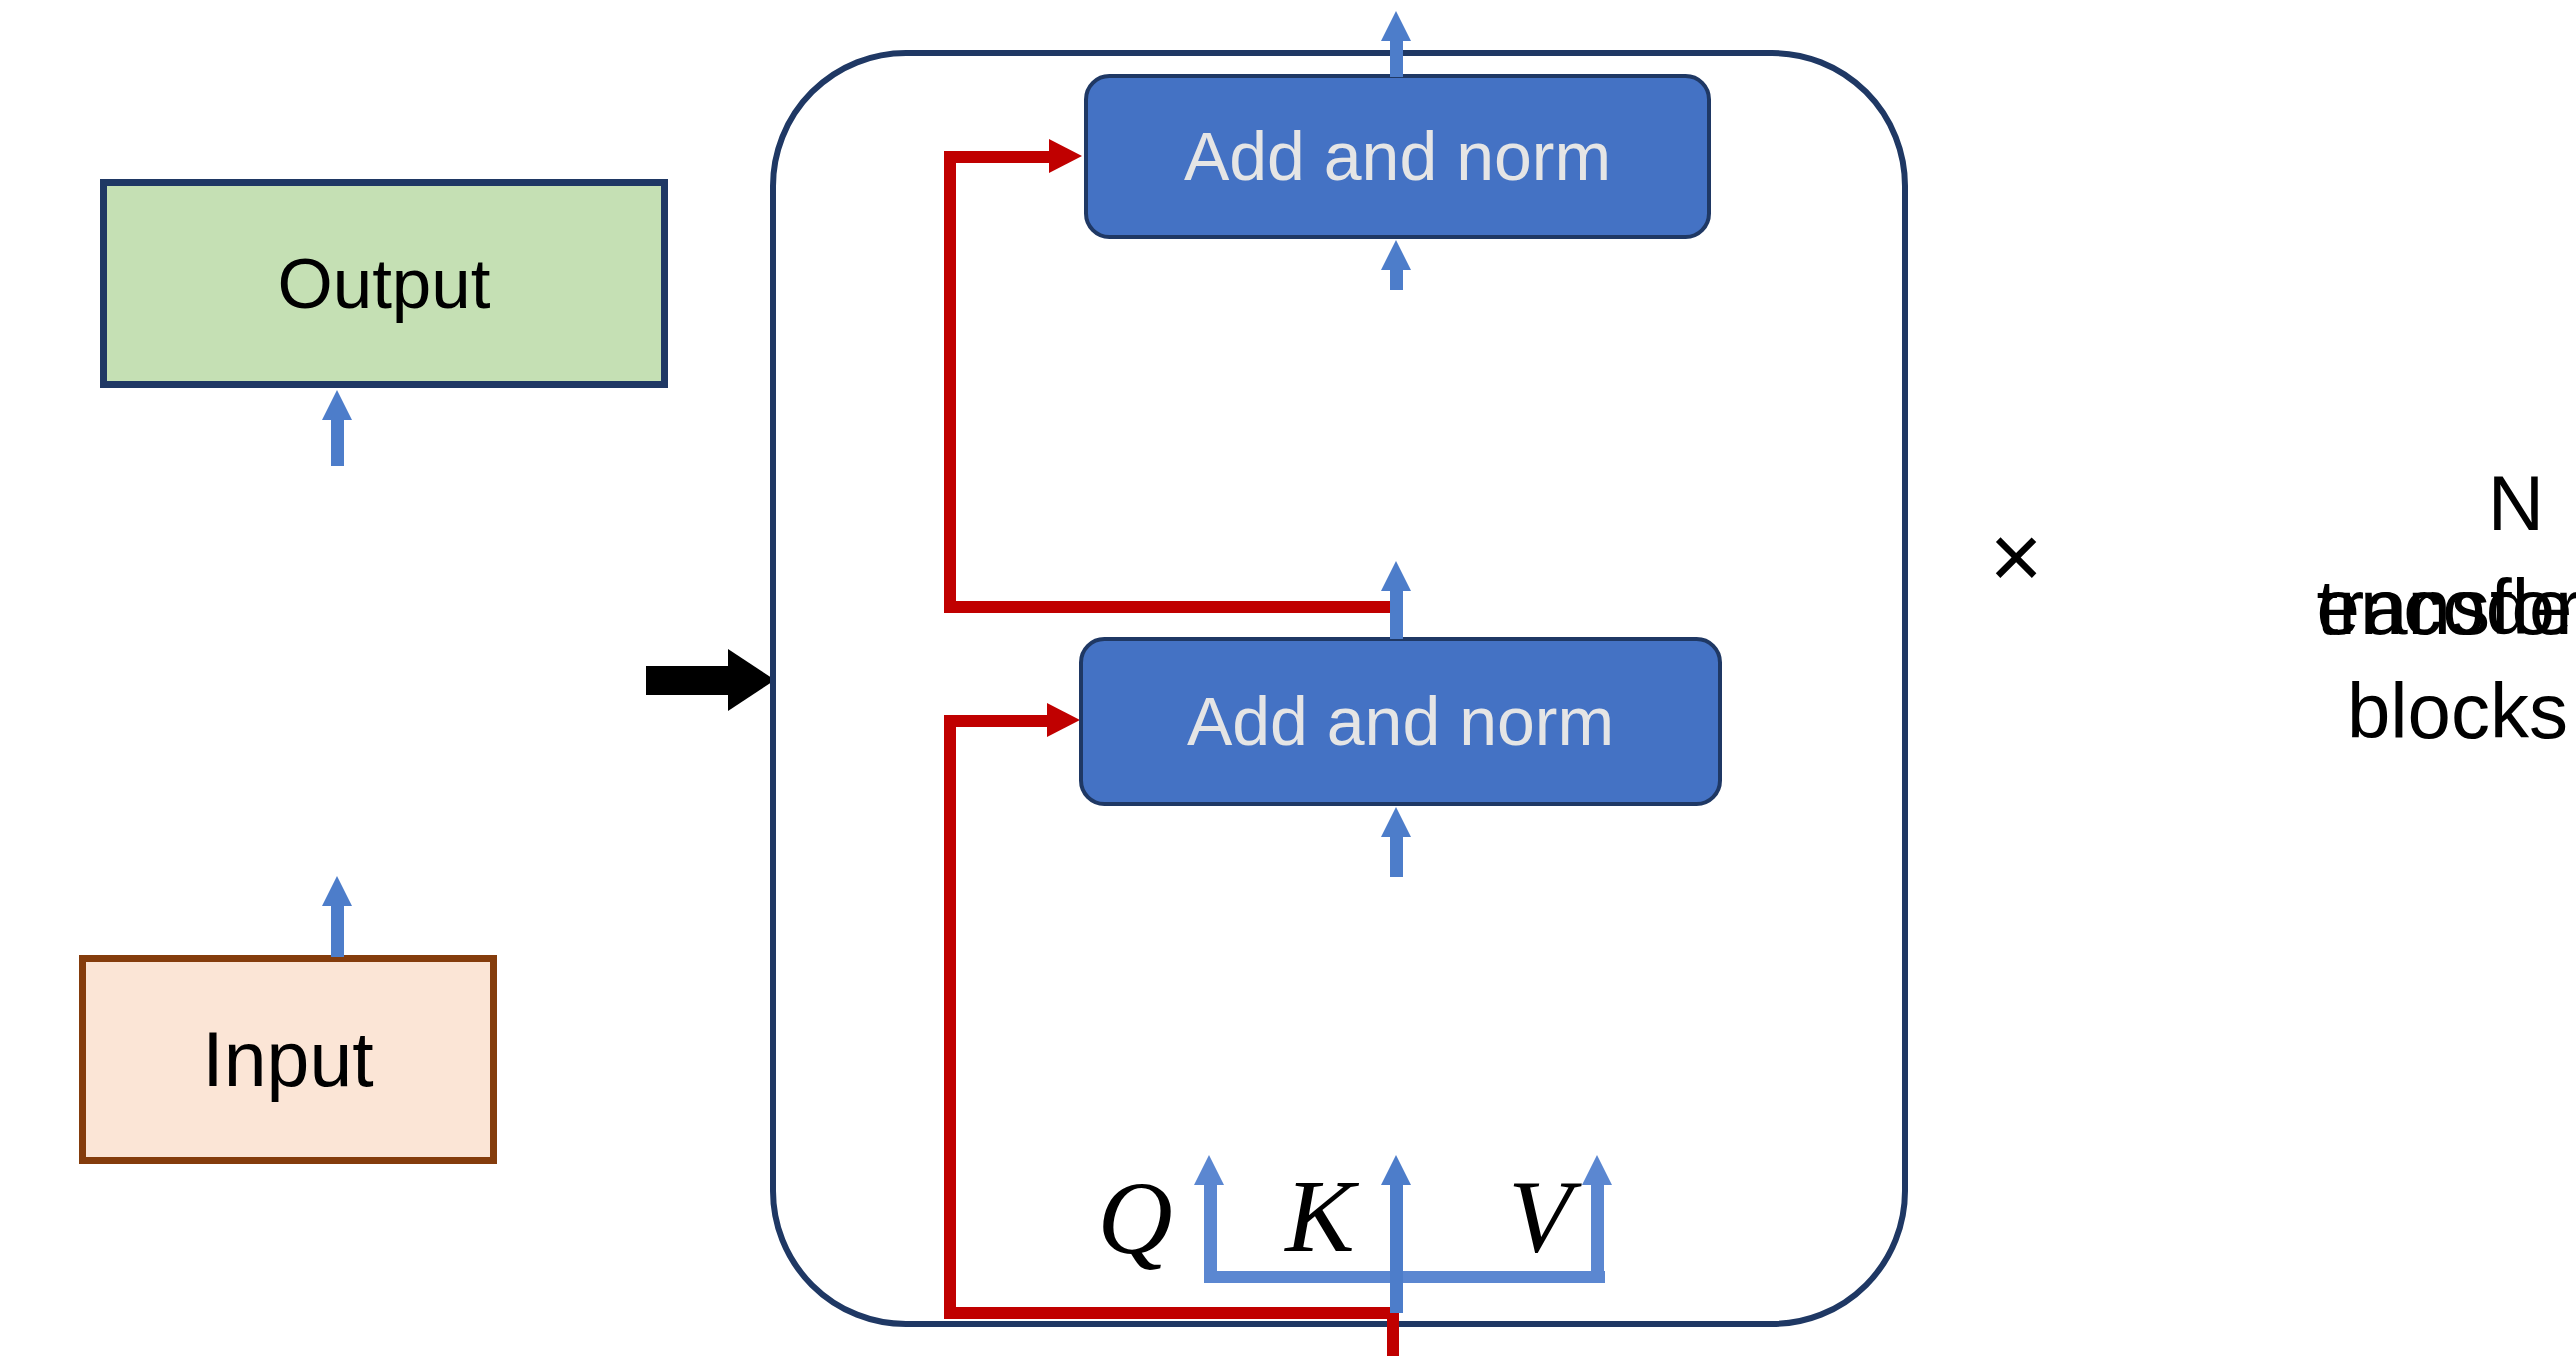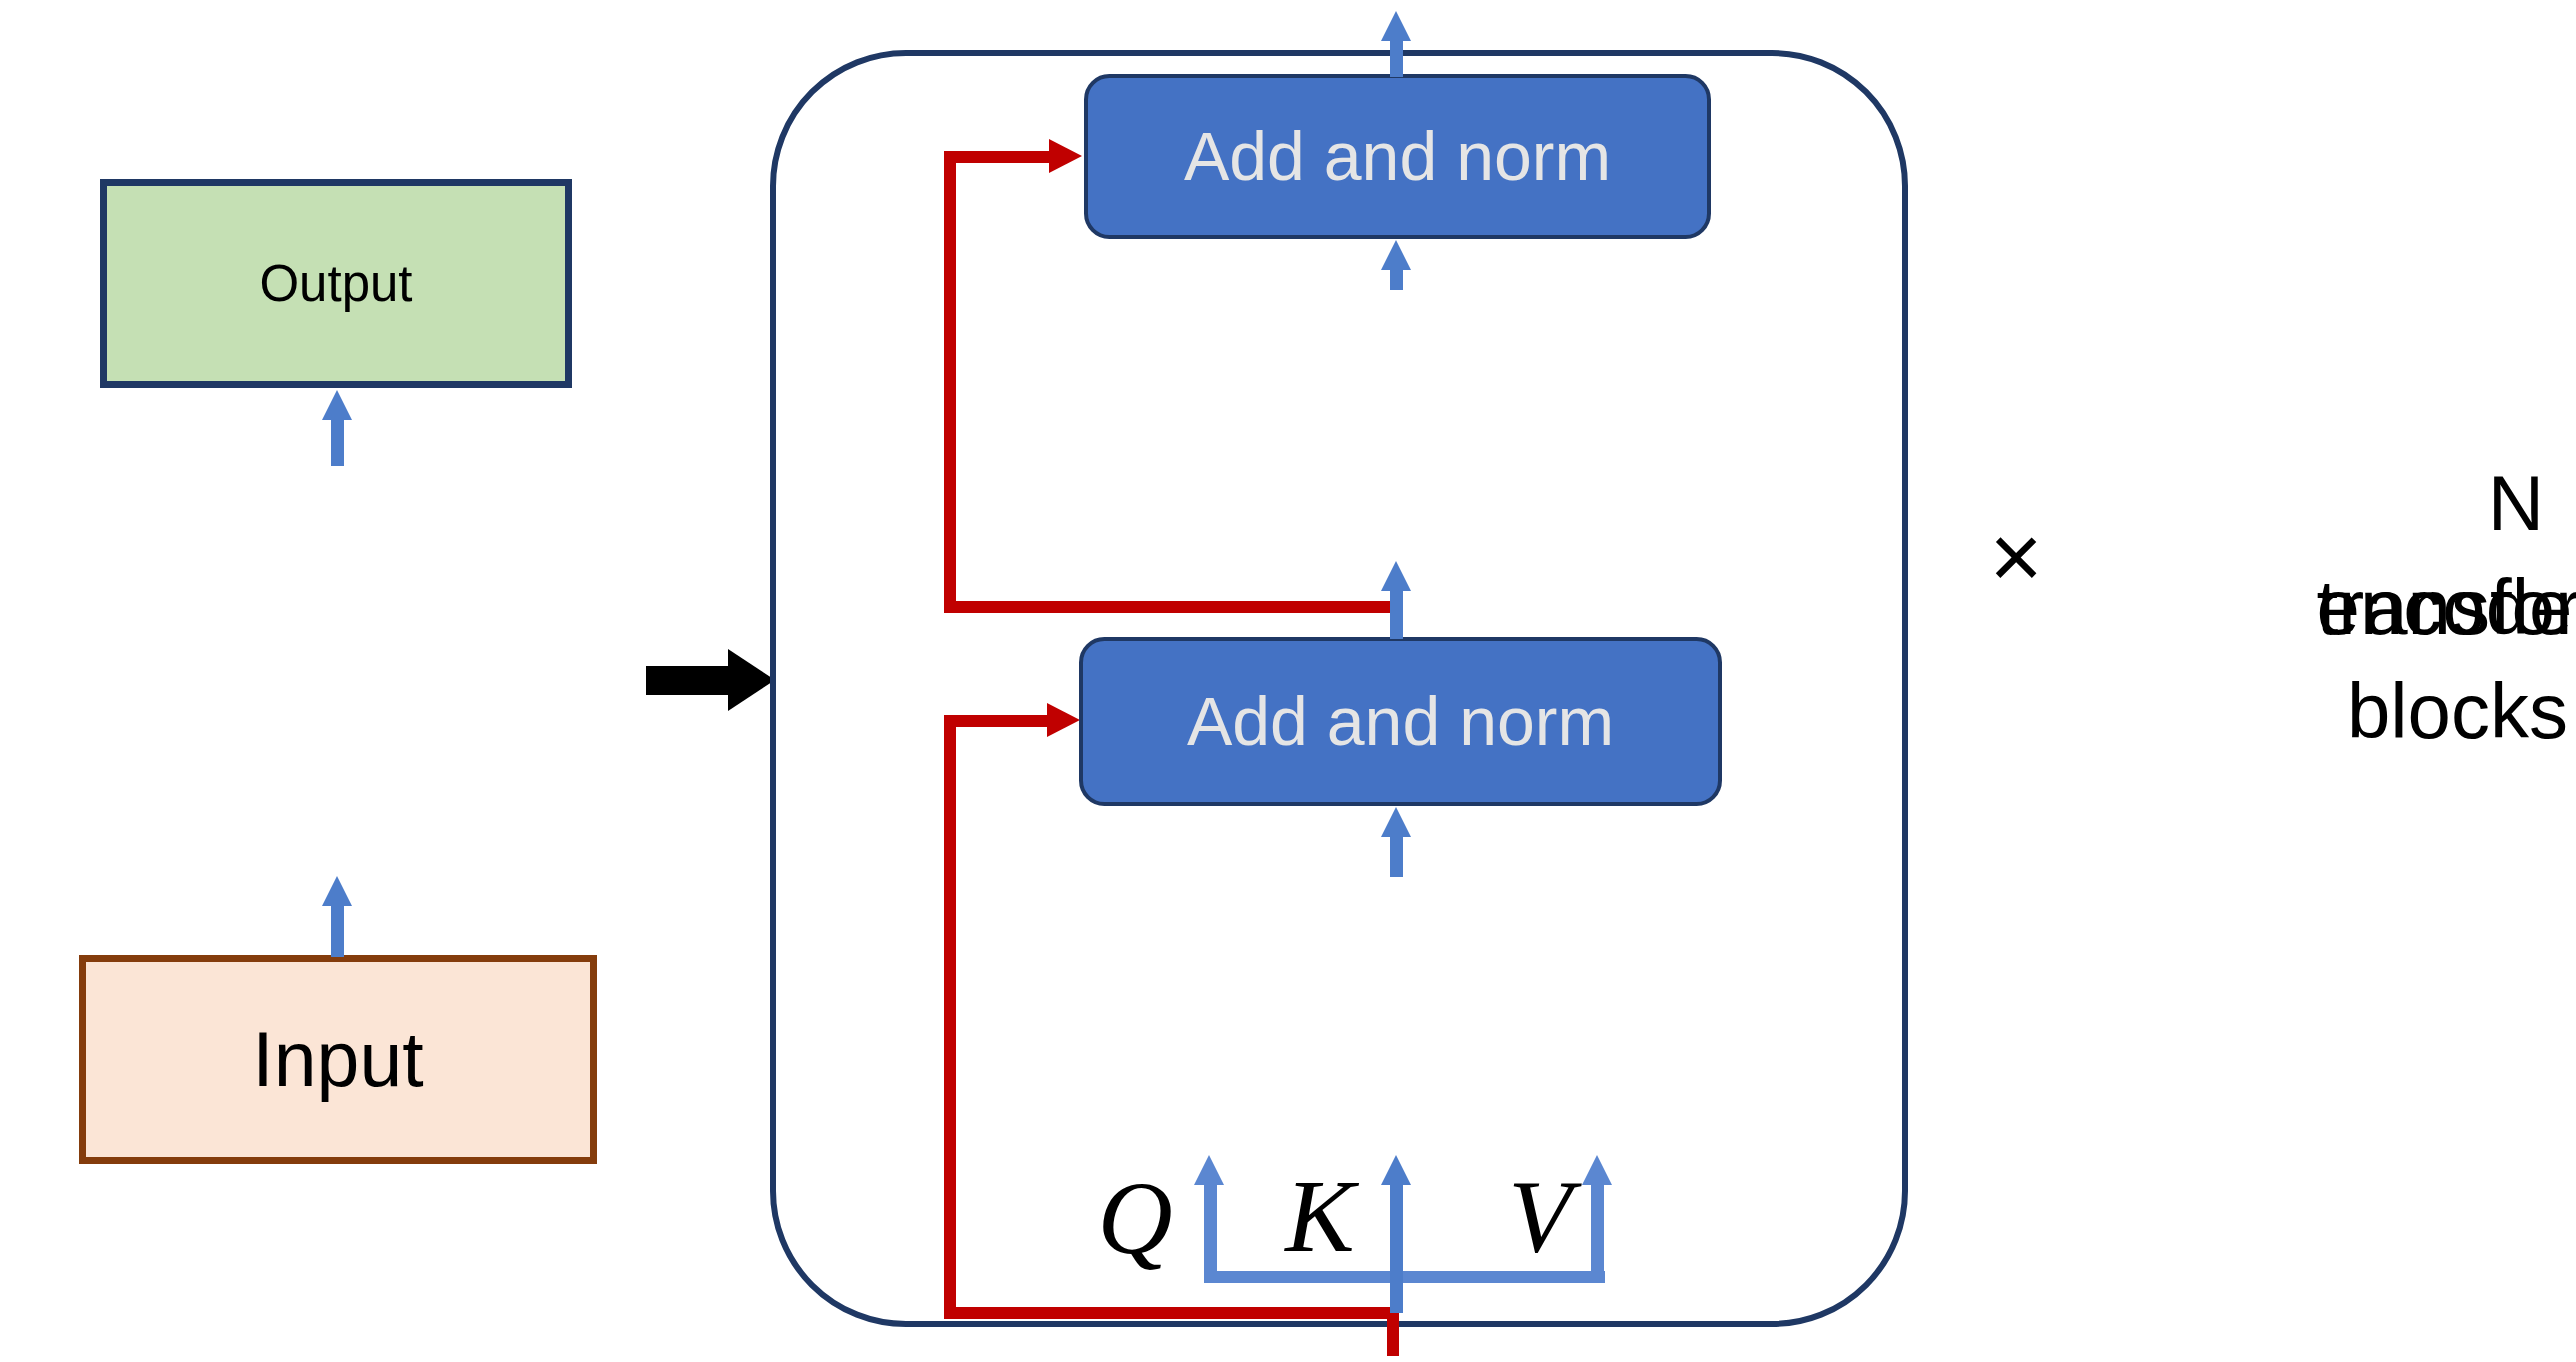--- a/index.html
+++ b/index.html
@@ -9,29 +9,29 @@
     --background:#ffffff;
   }
   html,body{margin:0;padding:0;background:var(--background);}
   .canvas{
     position:relative; width:2576px; height:1362px; background:var(--background);
     font-family:"Liberation Sans", sans-serif; overflow:hidden;
   }
   .canvas *{box-sizing:border-box; position:absolute;}
 
   
-  .output-box{left:100px; top:179px; width:472px; height:209px;
+  .output-box{left:100px; top:179px; width:568px; height:209px;
     background:var(--green_fill); border:7.3px solid var(--navy_border);
     display:flex; align-items:center; justify-content:center;
-    font-size:51px; color:#000;}
+    font-size:71px; color:#000;}
   .encoder-box{left:26px; top:464px; width:619px; height:411px;
     background:#fff; border:7.3px solid var(--navy_border); border-radius:59px;
     display:flex; align-items:center; justify-content:center;
     font-size:91px; color:#000;}
-  .input-box{left:79px; top:955px; width:518px; height:209px;
+  .input-box{left:79px; top:955px; width:418px; height:209px;
     background:var(--peach_fill); border:7.3px solid var(--brown_border);
     display:flex; align-items:center; justify-content:center;
     font-size:77px; color:#000;}
 
   
   .stem{background:var(--arrow_blue);}
   .head-up{width:0;height:0;background:none;
     border-left:15.4px solid transparent;border-right:15.4px solid transparent;
     border-bottom:30px solid var(--arrow_blue);}
   .head-up.loop{border-bottom-color:var(--loop_blue);}

